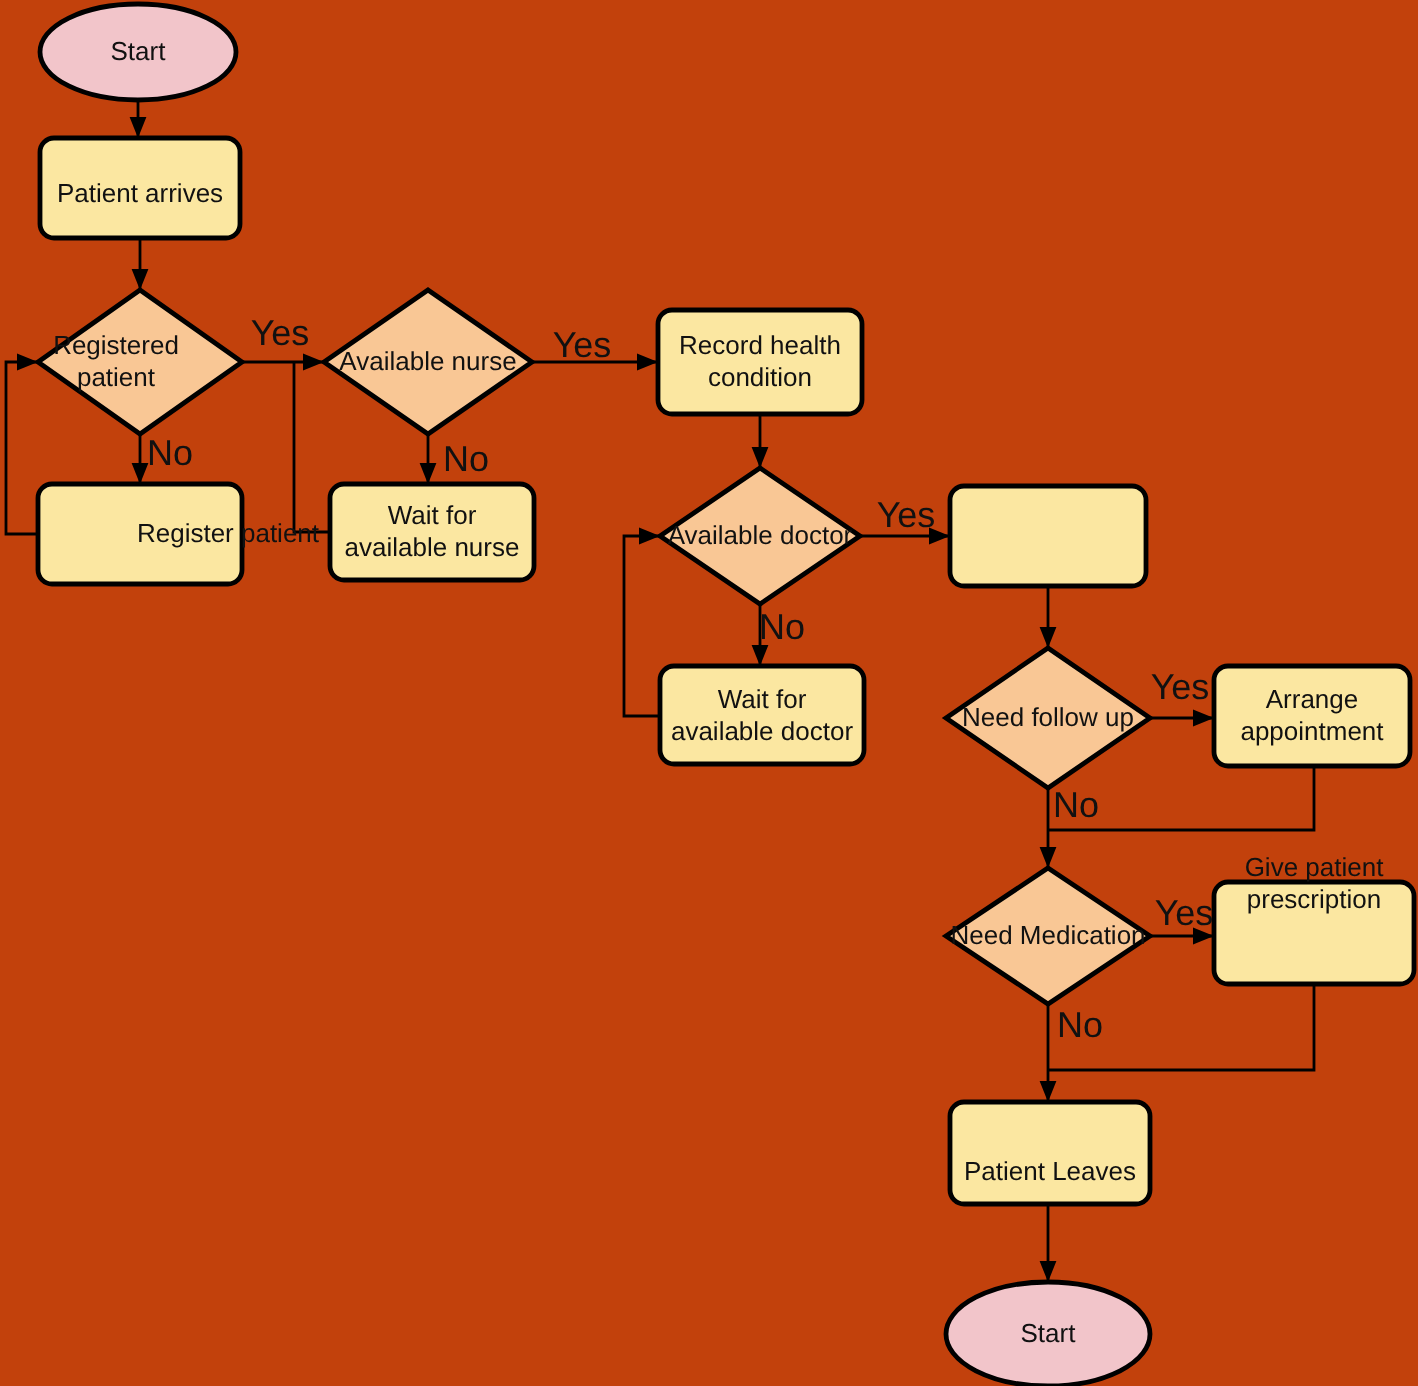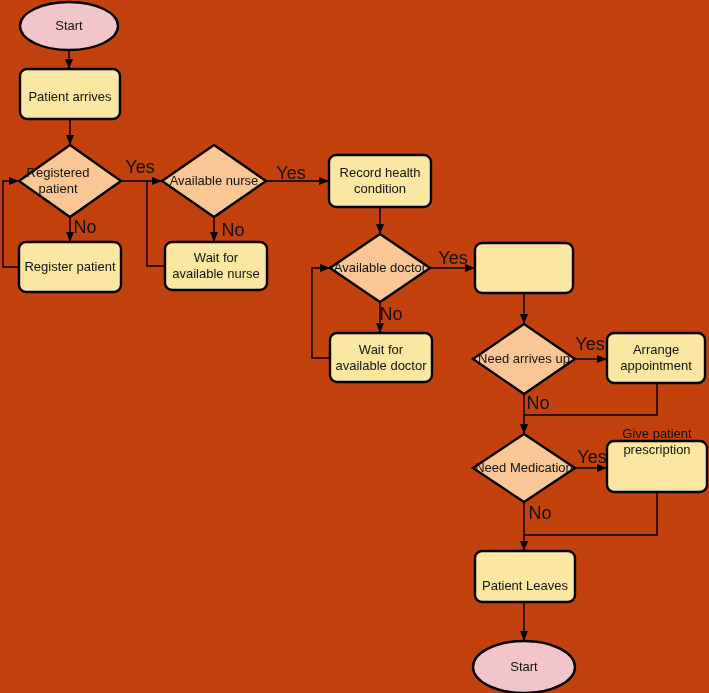--- a/index.html
+++ b/index.html
@@ -74,21 +74,21 @@
   <div class="nlabel one" style="left:20px;top:2px;width:98px;height:48px;">
     <span>Start</span>
   </div>
   <div class="nlabel one" style="left:20px;top:69px;width:100px;height:56px;">
     <span>Patient arrives</span>
   </div>
   <div class="nlabel" style="left:7px;top:145px;width:102px;height:72px;text-align:right;">
     <span>Registered</span>
     <span>patient</span>
   </div>
-  <div class="nlabel one" style="left:19px;top:242px;width:102px;height:50px;">
+  <div class="nlabel one" style="left:19px;top:242px;width:102px;height:50px;padding-left:44px;">
     <span>Register patient</span>
   </div>
   <div class="nlabel one" style="left:162px;top:145px;width:104px;height:72px;">
     <span>Available nurse</span>
   </div>
   <div class="nlabel" style="left:165px;top:242px;width:102px;height:48px;">
     <span>Wait for</span>
     <span>available nurse</span>
   </div>
   <div class="nlabel" style="left:329px;top:155px;width:102px;height:52px;">
@@ -96,21 +96,21 @@
     <span>condition</span>
   </div>
   <div class="nlabel one" style="left:330px;top:234px;width:100px;height:68px;">
     <span>Available doctor</span>
   </div>
   <div class="nlabel" style="left:330px;top:333px;width:102px;height:49px;">
     <span>Wait for</span>
     <span>available doctor</span>
   </div>
   <div class="nlabel one" style="left:473px;top:324px;width:102px;height:70px;">
-    <span>Need arrives up</span>
+    <span>Need follow up</span>
   </div>
   <div class="nlabel" style="left:607px;top:333px;width:98px;height:50px;">
     <span>Arrange</span>
     <span>appointment</span>
   </div>
   <div class="nlabel one" style="left:473px;top:434px;width:102px;height:68px;">
     <span>Need Medication</span>
   </div>
   <div class="nlabel" style="left:607px;top:416px;width:100px;height:51px;">
     <span>Give patient</span>

